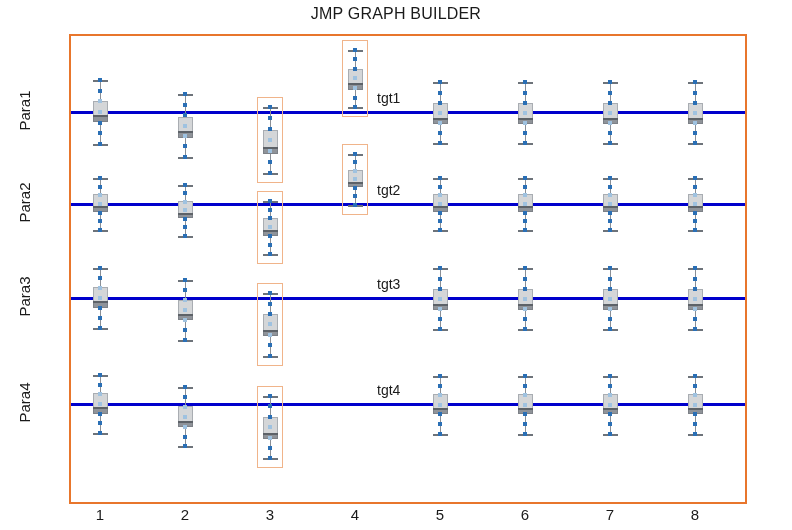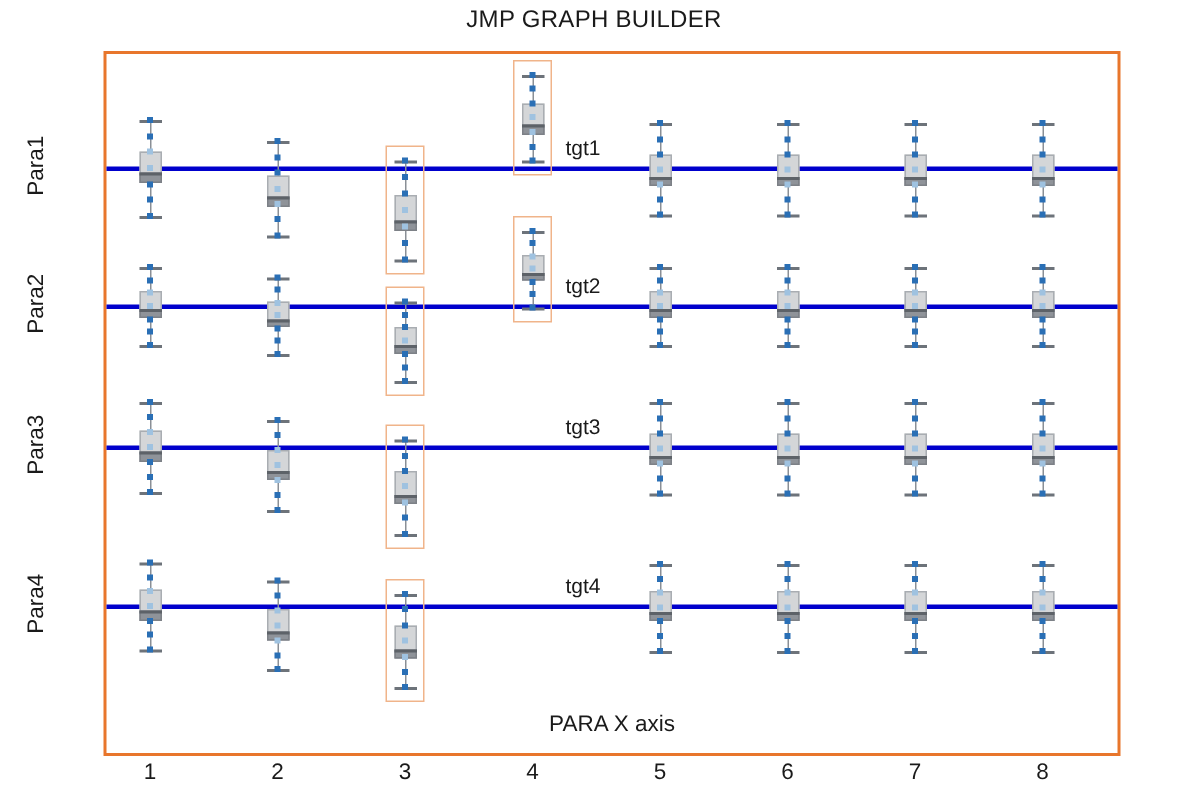--- a/index.html
+++ b/index.html
@@ -584,21 +584,20 @@
         <div class="pt" style="top: 2px;"></div>
         <div class="pt" style="top: 11.6px;"></div>
         <div class="pt pale" style="top: 21.2px;"></div>
         <div class="pt pale" style="top: 30.8px;"></div>
         <div class="pt" style="top: 40.4px;"></div>
         <div class="pt" style="top: 50px;"></div>
         <div class="pt" style="top: 59.6px;"></div>
       </div>
     </div>
 
-  <div class="xaxis-title">PARA X axis</div>
 
   <div id="xticks-layer">
       <div class="xtick" style="left: 100px;">1</div>
       <div class="xtick" style="left: 185px;">2</div>
       <div class="xtick" style="left: 270px;">3</div>
       <div class="xtick" style="left: 355px;">4</div>
       <div class="xtick" style="left: 440px;">5</div>
       <div class="xtick" style="left: 525px;">6</div>
       <div class="xtick" style="left: 610px;">7</div>
       <div class="xtick" style="left: 695px;">8</div>

